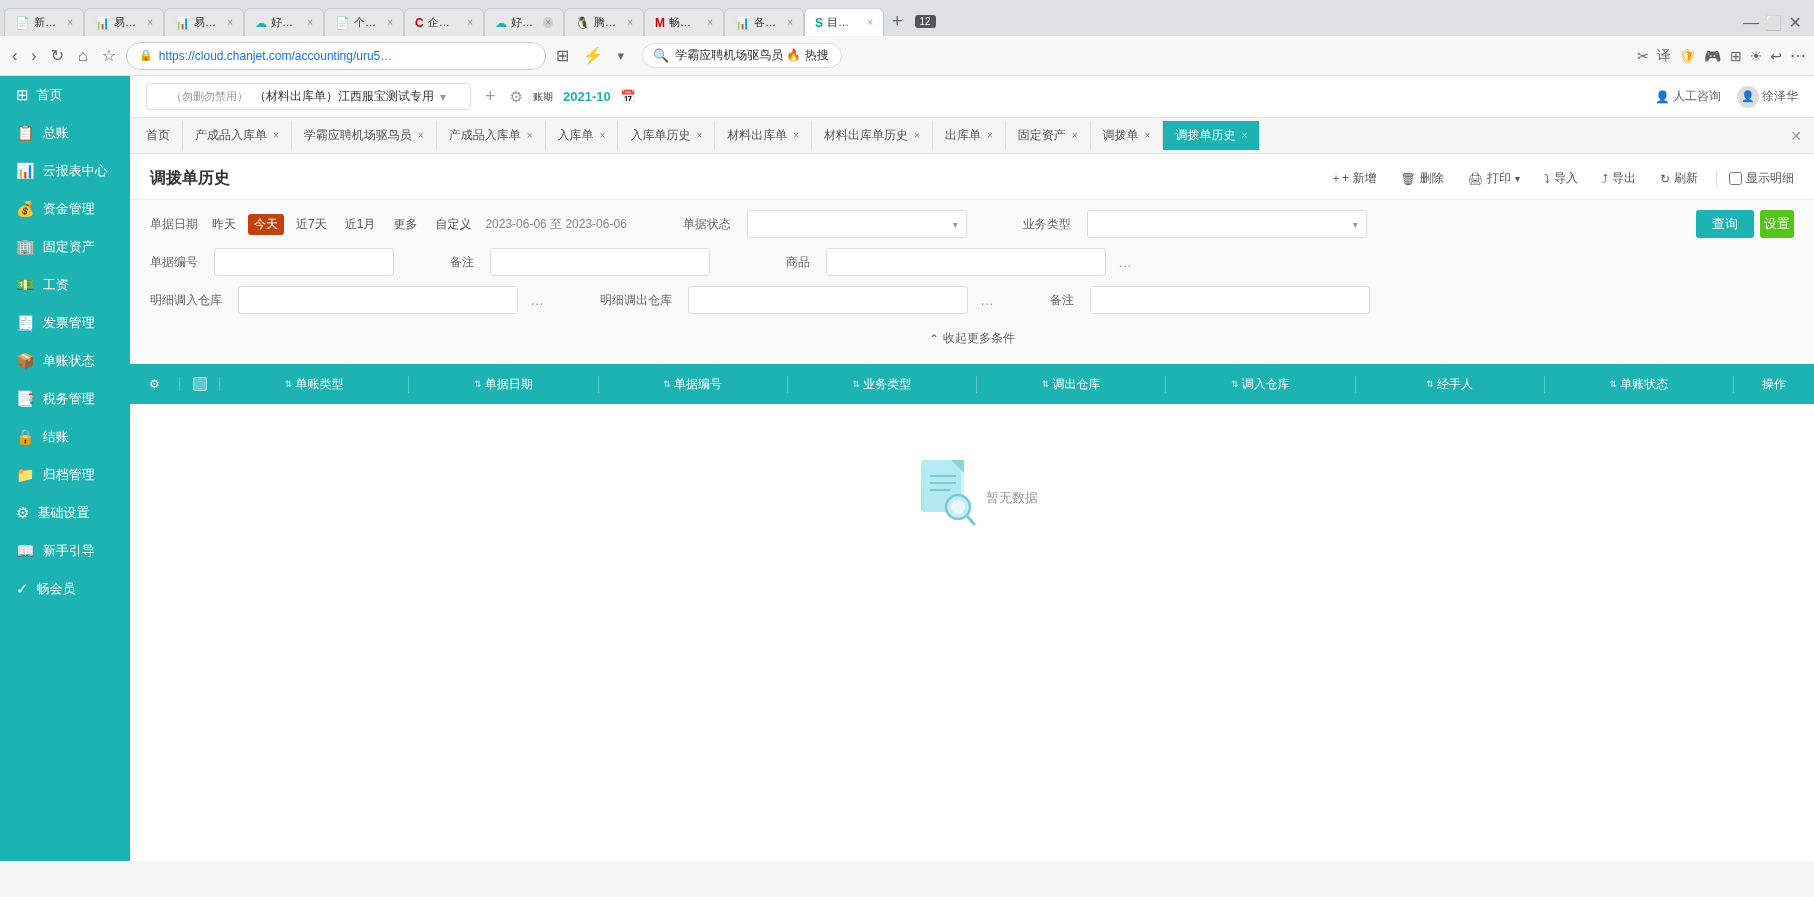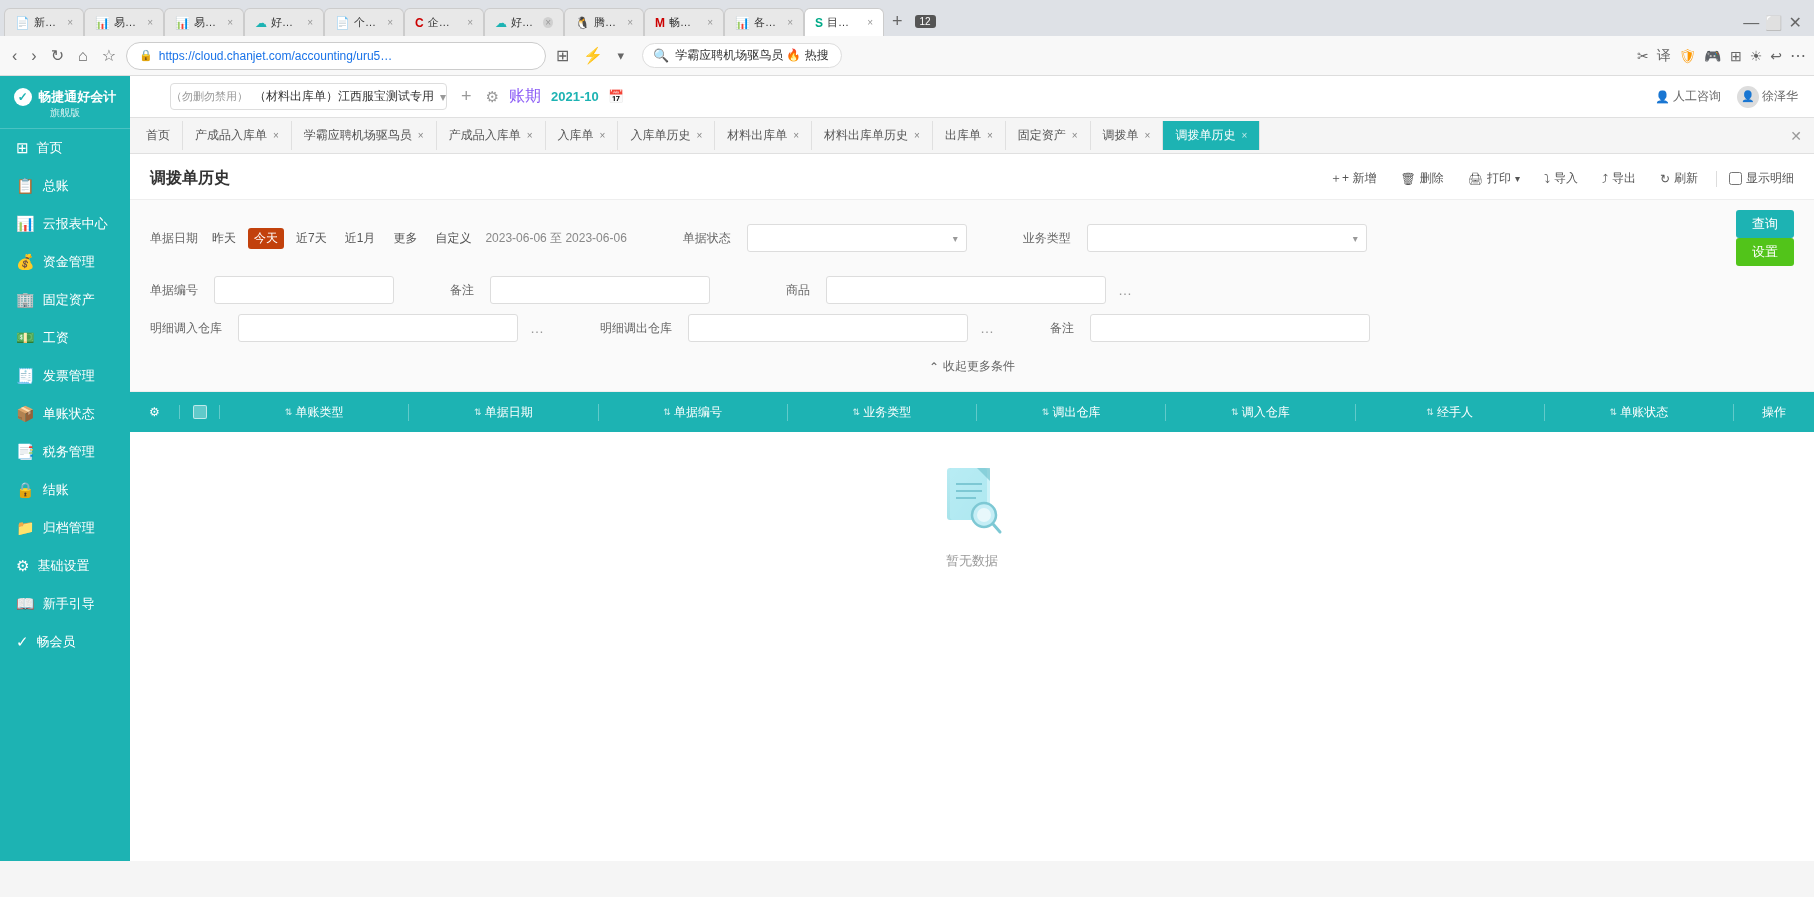--- a/index.html
+++ b/index.html
@@ -21,24 +21,24 @@
     
     .sidebar { width: 130px; background: #1db3b3; flex-shrink: 0; display: flex; flex-direction: column; color: #fff; }
     .sidebar-logo { padding: 12px 10px 8px; text-align: center; border-bottom: 1px solid rgba(255,255,255,0.2); }
     .logo-title { font-size: 13px; font-weight: bold; color: #fff; line-height: 1.3; }
     .logo-sub { font-size: 10px; color: rgba(255,255,255,0.8); }
     .sidebar-item { display: flex; align-items: center; gap: 8px; padding: 10px 16px; cursor: pointer; font-size: 13px; color: #fff; }
     .sidebar-item .s-icon { font-size: 15px; }
 
     
     .top-bar { background: #fff; height: 42px; display: flex; align-items: center; padding: 0 16px; border-bottom: 1px solid #e0e0e0; gap: 10px; }
-    .company-selector { display: flex; align-items: center; gap: 6px; border: 1px solid #ddd; border-radius: 4px; padding: 4px 0; cursor: pointer; font-size: 12px; color: #333; margin-left: 24px; }
+    .company-selector { display: flex; align-items: center; gap: 6px; border: 1px solid #ddd; border-radius: 4px; padding: 4px 24px; cursor: pointer; font-size: 12px; color: #333; }
     .company-selector .chevron { color: #999; }
     .top-bar-right { margin-left: auto; display: flex; align-items: center; gap: 16px; font-size: 12px; color: #666; }
-    .period-label { font-size: 16px; color: #8b5cf6; }
+    .period-label { font-size: 10px; color: #404040; }
     .period-value { color: #1db3b3; font-weight: bold; }
 
     
     .tab-bar { background: #f5f5f5; height: 36px; display: flex; align-items: center; border-bottom: 1px solid #e0e0e0; overflow-x: auto; padding: 0 4px; }
     .page-tab { display: flex; align-items: center; gap: 4px; padding: 6px 12px; font-size: 12px; color: #555; cursor: pointer; border-right: 1px solid #e0e0e0; white-space: nowrap; }
     .page-tab.active { background: #1db3b3; color: #fff; border-radius: 0; }
     .page-tab .tab-x { font-size: 10px; color: inherit; opacity: 0.7; margin-left: 2px; }
     .close-all-btn { margin-left: auto; padding: 4px 8px; font-size: 14px; color: #999; cursor: pointer; flex-shrink: 0; }
 
     
@@ -72,21 +72,21 @@
     .table-container { padding: 0 0; }
     .table-header { background: #1db3b3; display: flex; align-items: center; height: 40px; color: #fff; font-size: 12px; }
     .th-cell { display: flex; align-items: center; justify-content: center; gap: 3px; padding: 0 8px; border-right: 1px solid rgba(255,255,255,0.3); flex: 1; white-space: nowrap; cursor: pointer; }
     .th-cell.th-icon { flex: 0 0 50px; }
     .th-cell.th-checkbox { flex: 0 0 40px; }
     .th-cell.th-action { flex: 0 0 80px; border-right: none; }
     .th-sort { font-size: 9px; opacity: 0.8; }
     .th-checkbox-box { width: 14px; height: 14px; background: rgba(255,255,255,0.3); border: 1px solid rgba(255,255,255,0.6); border-radius: 2px; }
 
     
-    .empty-state { display: flex; flex-direction: column; align-items: center; justify-content: center; padding: 28px 20px; }
+    .empty-state { display: flex; flex-direction: row; align-items: center; justify-content: center; padding: 48px 20px; }
     .empty-text { font-size: 13px; color: #999; }
 
     
     .doc-icon-wrapper { width: 80px; height: 80px; margin-bottom: 12px; }
   </style>
 </head>
 <body>
 
 <div class="browser-tabs" style="background:#dee1e6; height:36px; display:flex; align-items:flex-end; padding: 0 4px;">
   <div class="browser-tab" style="background:#e8e8e8; font-size:11px; min-width:80px; max-width:120px;">
@@ -180,27 +180,20 @@
     <span style="font-size:14px;color:#666;cursor:pointer;">⊞</span>
     <span style="font-size:14px;color:#666;cursor:pointer;">☀</span>
     <span style="font-size:14px;color:#666;cursor:pointer;">↩</span>
     <span style="font-size:16px;color:#666;cursor:pointer;">⋯</span>
   </div>
 </div>
 
 <div class="app-container">
 
   <div class="sidebar">
-    <div class="sidebar-logo">
-      <div class="logo-title">
-        <span style="display:inline-block;background:#fff;color:#1db3b3;border-radius:50%;width:18px;height:18px;line-height:18px;font-size:12px;margin-right:3px;">✓</span>
-        <span>畅捷通好会计</span>
-      </div>
-      <div class="logo-sub">旗舰版</div>
-    </div>
 
     <div class="sidebar-item">
       <span class="s-icon">⊞</span>
       <span>首页</span>
     </div>
     <div class="sidebar-item">
       <span class="s-icon">📋</span>
       <span>总账</span>
     </div>
     <div class="sidebar-item">
@@ -392,21 +385,21 @@
           </div>
 
           <div class="filter-group" style="margin-left:40px;">
             <span class="filter-label">业务类型</span>
             <div class="filter-select filter-select-wide" style="margin-left:8px;">
               <span></span>
               <span class="sel-arrow">▾</span>
             </div>
           </div>
 
-          <div style="margin-left:auto; display:flex; flex-direction:column; ">
+          <div style="margin-left:auto; display:flex; flex-direction:row; gap:6px;">
             <button class="btn-query">查询</button>
             <button class="btn-settings">设置</button>
           </div>
         </div>
 
         <div class="filter-row">
           <div class="filter-group">
             <span class="filter-label">单据编号</span>
             <input type="text" class="filter-input" style="margin-left: 8px;">
           </div>

